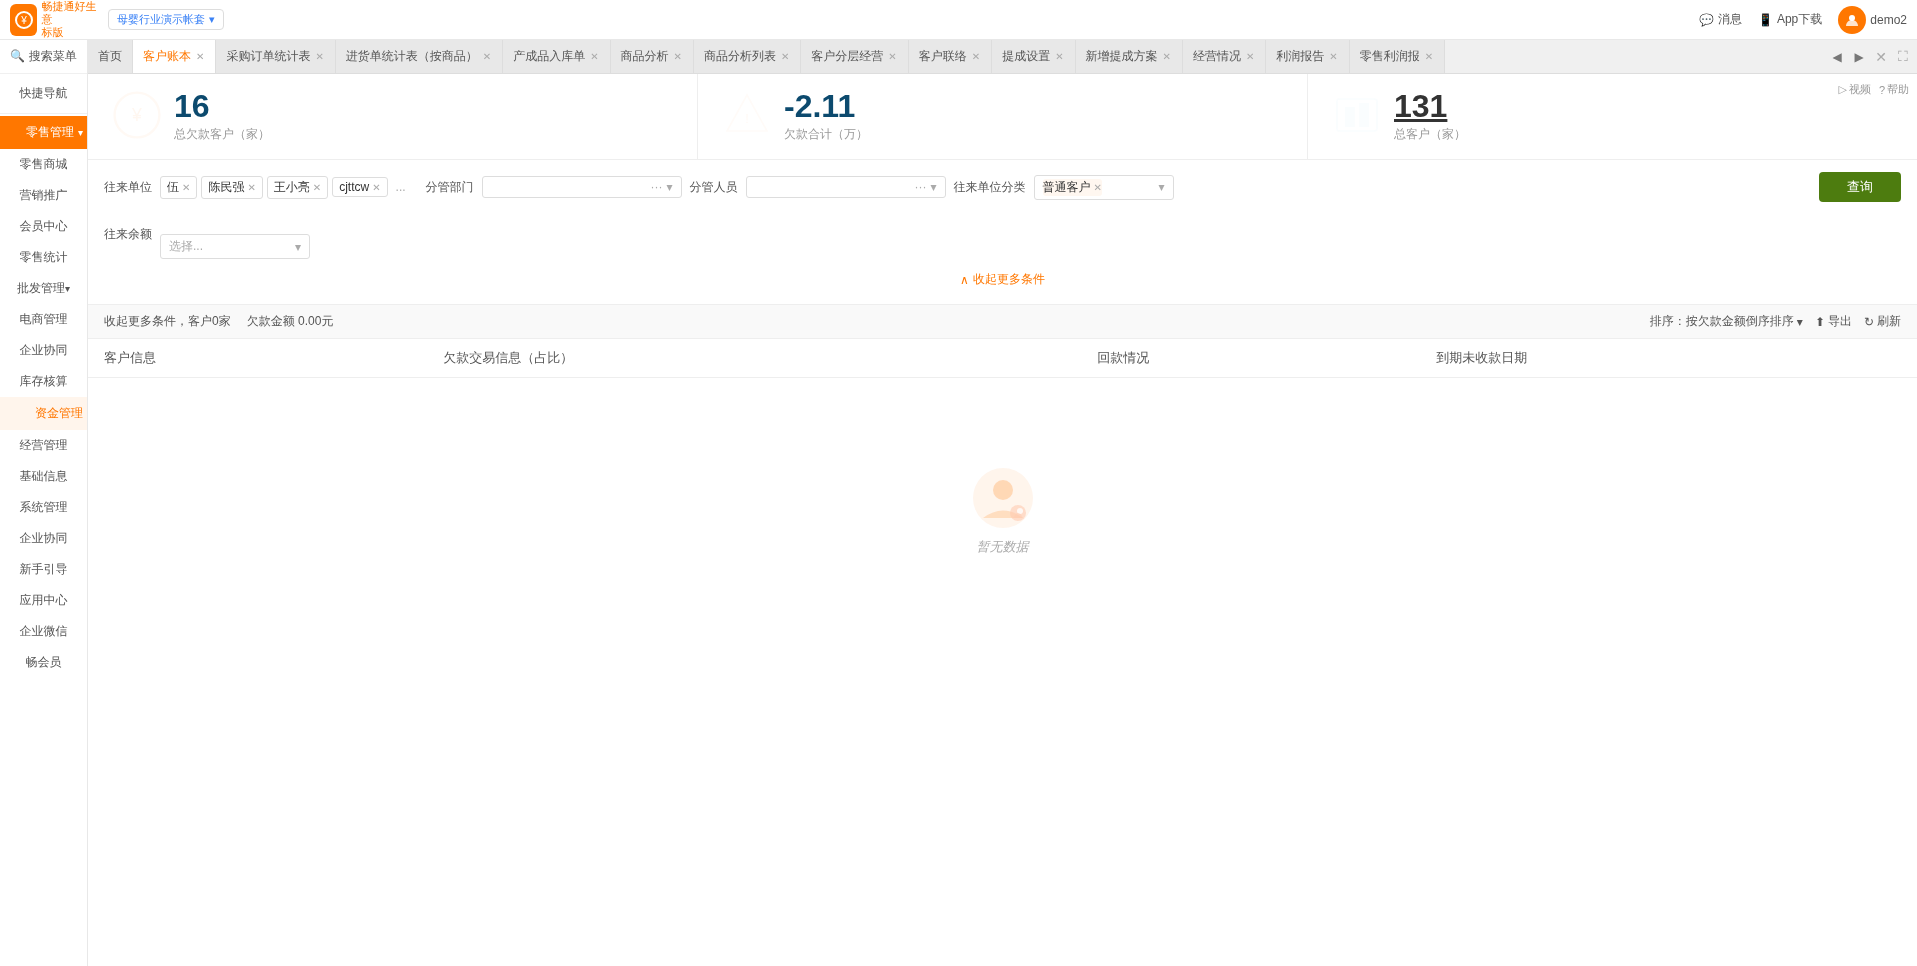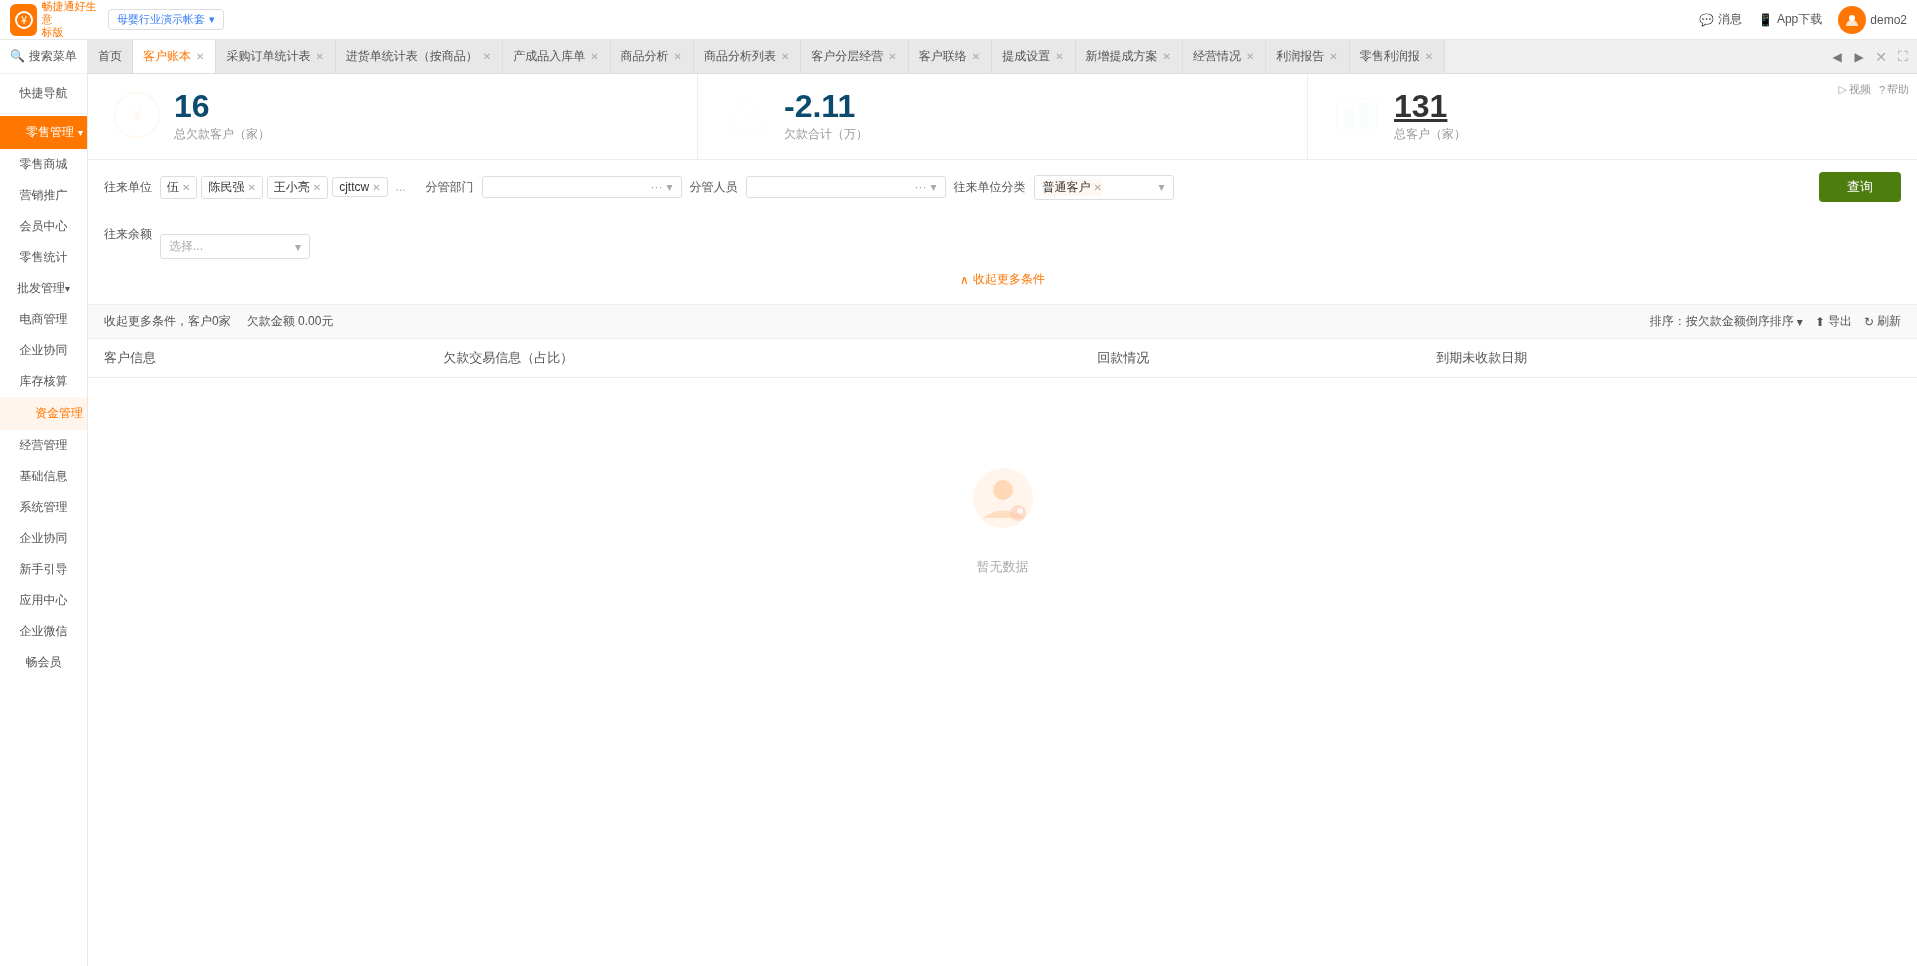--- a/index.html
+++ b/index.html
@@ -130,21 +130,21 @@
     
     .data-table { width: 100%; border-collapse: collapse; }
     .data-table th {
       text-align: left; padding: 10px 16px; font-size: 13px; font-weight: 500;
       color: #555; background: #fff; border-bottom: 1px solid #eee;
     }
 
     
     .empty-state {
       display: flex; flex-direction: column; align-items: center; justify-content: center;
-      padding: 80px 20px; gap: 20px;
+      padding: 80px 20px; gap: 0; font-style: italic;
     }
     .empty-icon {
       width: 80px; height: 80px; position: relative;
     }
     .empty-icon-svg { opacity: 0.5; }
     .empty-text { font-size: 13px; color: #aaa; }
 
     
     ::-webkit-scrollbar { width: 4px; height: 4px; }
     ::-webkit-scrollbar-thumb { background: #ccc; border-radius: 2px; }

